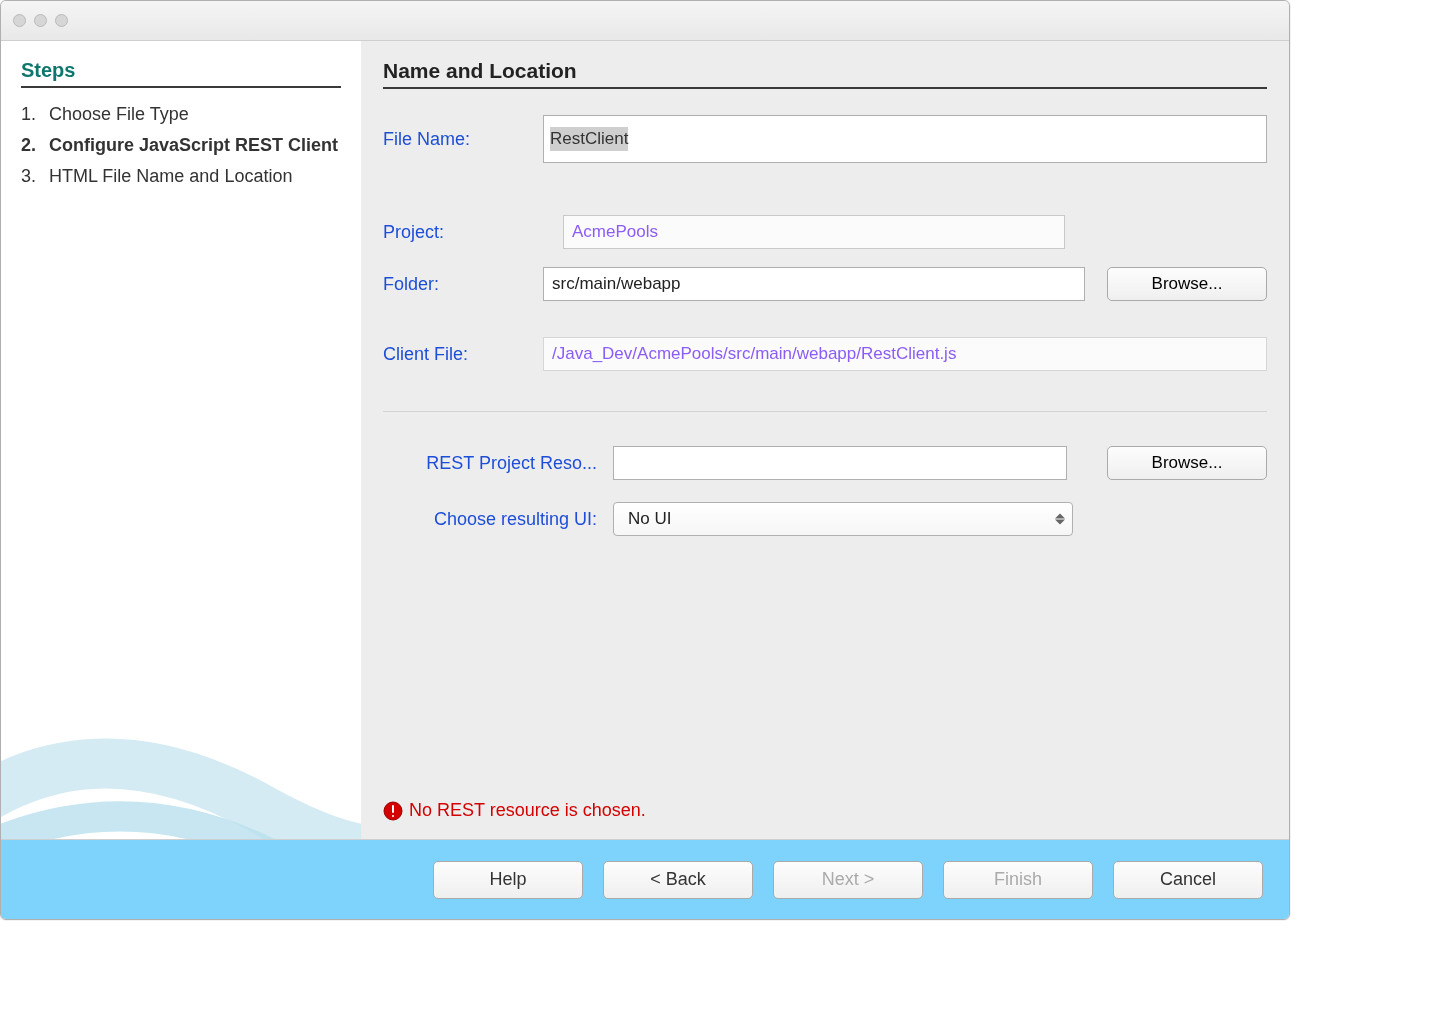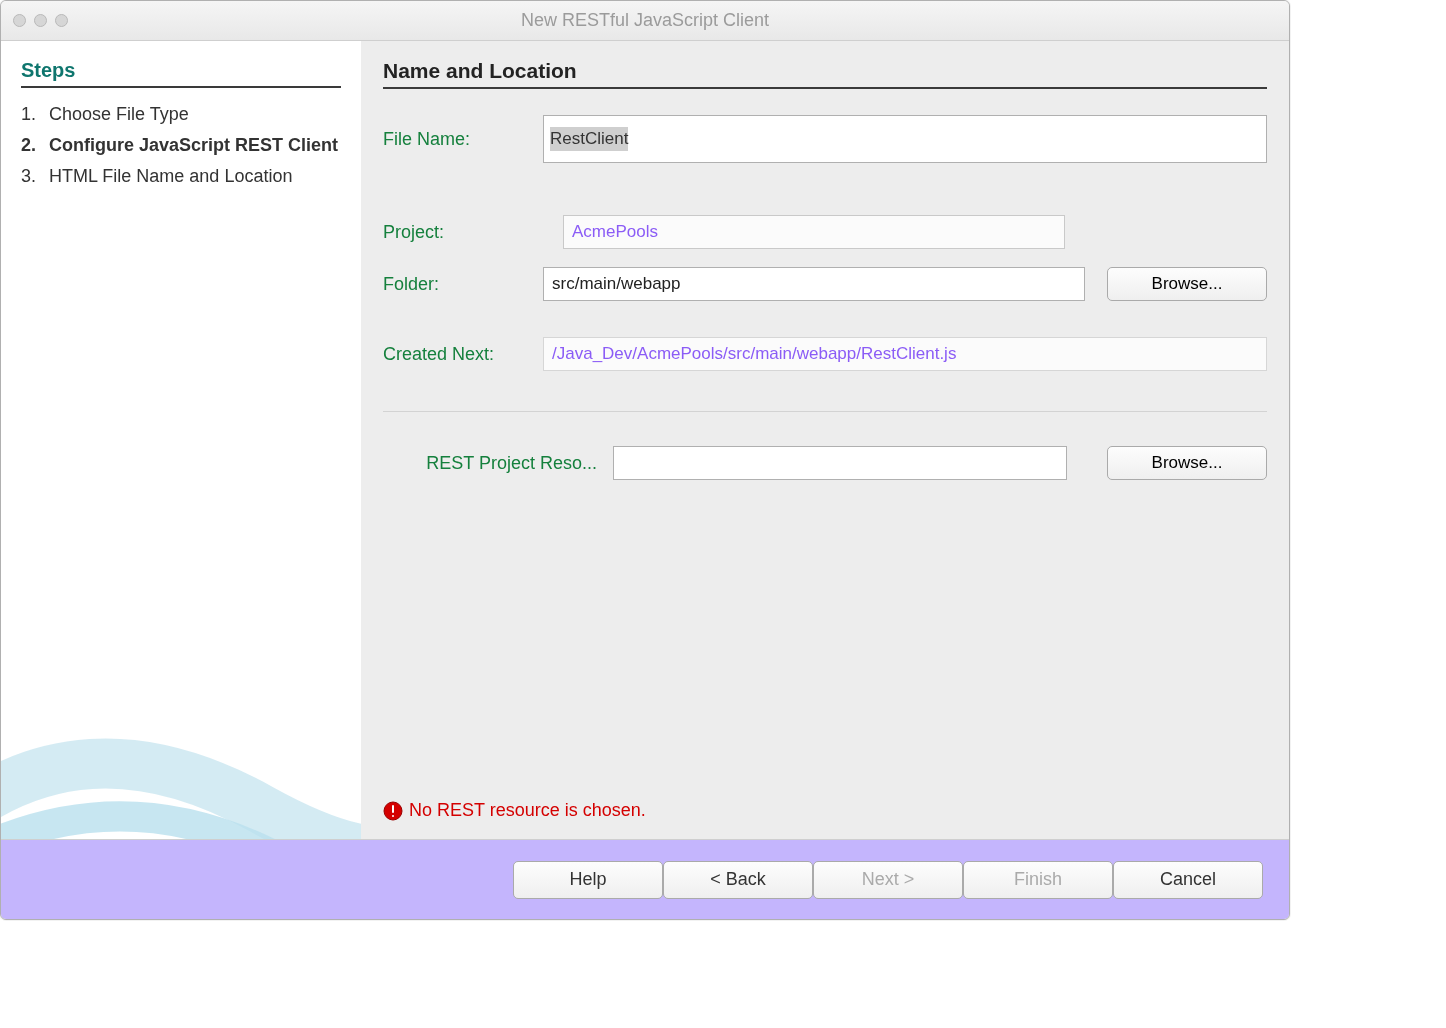--- a/index.html
+++ b/index.html
@@ -112,21 +112,21 @@
     .form-row {
       display: flex;
       align-items: center;
       margin-bottom: 22px;
       font-size: 18px;
     }
     .form-row.tight { margin-bottom: 18px; gap: 20px; }
     .form-label {
       width: 160px;
       flex-shrink: 0;
-      color: #15803d;
+      color: #1d4ed8;
     }
     .text-input, .readonly-input, .select-box {
       flex: 1;
       height: 34px;
       font-size: 17px;
       padding: 4px 8px;
       border: 1px solid #b0b0b0;
       background: #fff;
       font-family: inherit;
       color: #222;
@@ -204,25 +204,26 @@
       font-size: 18px;
       color: #d40000;
       margin-bottom: 8px;
     }
     .error-icon {
       width: 20px; height: 20px;
       margin-right: 6px;
     }
     .footer {
       height: 80px;
-      background: #c4b5fd;
+      background: #7dd3fc;
       border-top: 1px solid #cfcfcf;
       display: flex;
       align-items: center;
       justify-content: flex-end;
+      gap: 20px;
       padding: 0 26px;
     }
     .footer-btn {
       min-width: 150px;
       height: 38px;
       font-size: 18px;
       background: linear-gradient(to bottom, #fdfdfd, #efefef);
       border: 1px solid #aaa;
       border-radius: 5px;
       cursor: pointer;
@@ -248,21 +249,20 @@
 <body>
 
 <div class="window">
 
   <div class="titlebar">
     <div class="traffic-lights">
       <div class="tl"></div>
       <div class="tl"></div>
       <div class="tl"></div>
     </div>
-    <div class="window-title">New RESTful JavaScript Client</div>
   </div>
 
   <div class="body">
     <div class="steps-pane">
       <div class="steps-heading">Steps</div>
       <ol class="steps-list">
         <li>
           <span class="step-num">1.</span>
           <span class="step-label">Choose File Type</span>
         </li>
@@ -303,34 +303,46 @@
 
       <div class="form-row">
         <div class="form-label">Folder:</div>
         <input class="text-input" type="text" value="src/main/webapp" style="">
         <button class="browse-btn">Browse...</button>
       </div>
 
       <div style="height:14px"></div>
 
       <div class="form-row">
-        <div class="form-label">Created Next:</div>
+        <div class="form-label">Client File:</div>
         <div class="readonly-box" style="border-color:#d6d6d6;">
           <span>/Java_Dev/AcmePools/src/main/webapp/RestClient.js</span>
         </div>
       </div>
 
       <hr class="divider">
 
       <div class="form-row rest-row">
         <div class="form-label">REST Project Reso...</div>
         <input class="text-input" type="text" style="max-width: 460px;" value="">
         <button class="browse-btn" style="margin-left:40px;">Browse...</button>
       </div>
 
+      <div class="form-row ui-row">
+        <div class="form-label">Choose resulting UI:</div>
+        <div class="select-wrap">
+          <div class="select-box" style="display:flex;align-items:center;padding-left:14px;">
+            <span>No UI</span>
+          </div>
+          <div class="select-arrows">
+            <div class="up"></div>
+            <div class="down"></div>
+          </div>
+        </div>
+      </div>
 
       <div class="spacer"></div>
 
       <div class="error-row">
         <svg class="error-icon" viewBox="0 0 20 20">
           <circle cx="10" cy="10" r="9" fill="#d40000" stroke="#9a0000" stroke-width="1"></circle>
           <rect x="9" y="4" width="2" height="8" rx="1" fill="#fff"></rect>
           <rect x="9" y="14" width="2" height="2" rx="1" fill="#fff"></rect>
         </svg>
         <span>No REST resource is chosen.</span>

